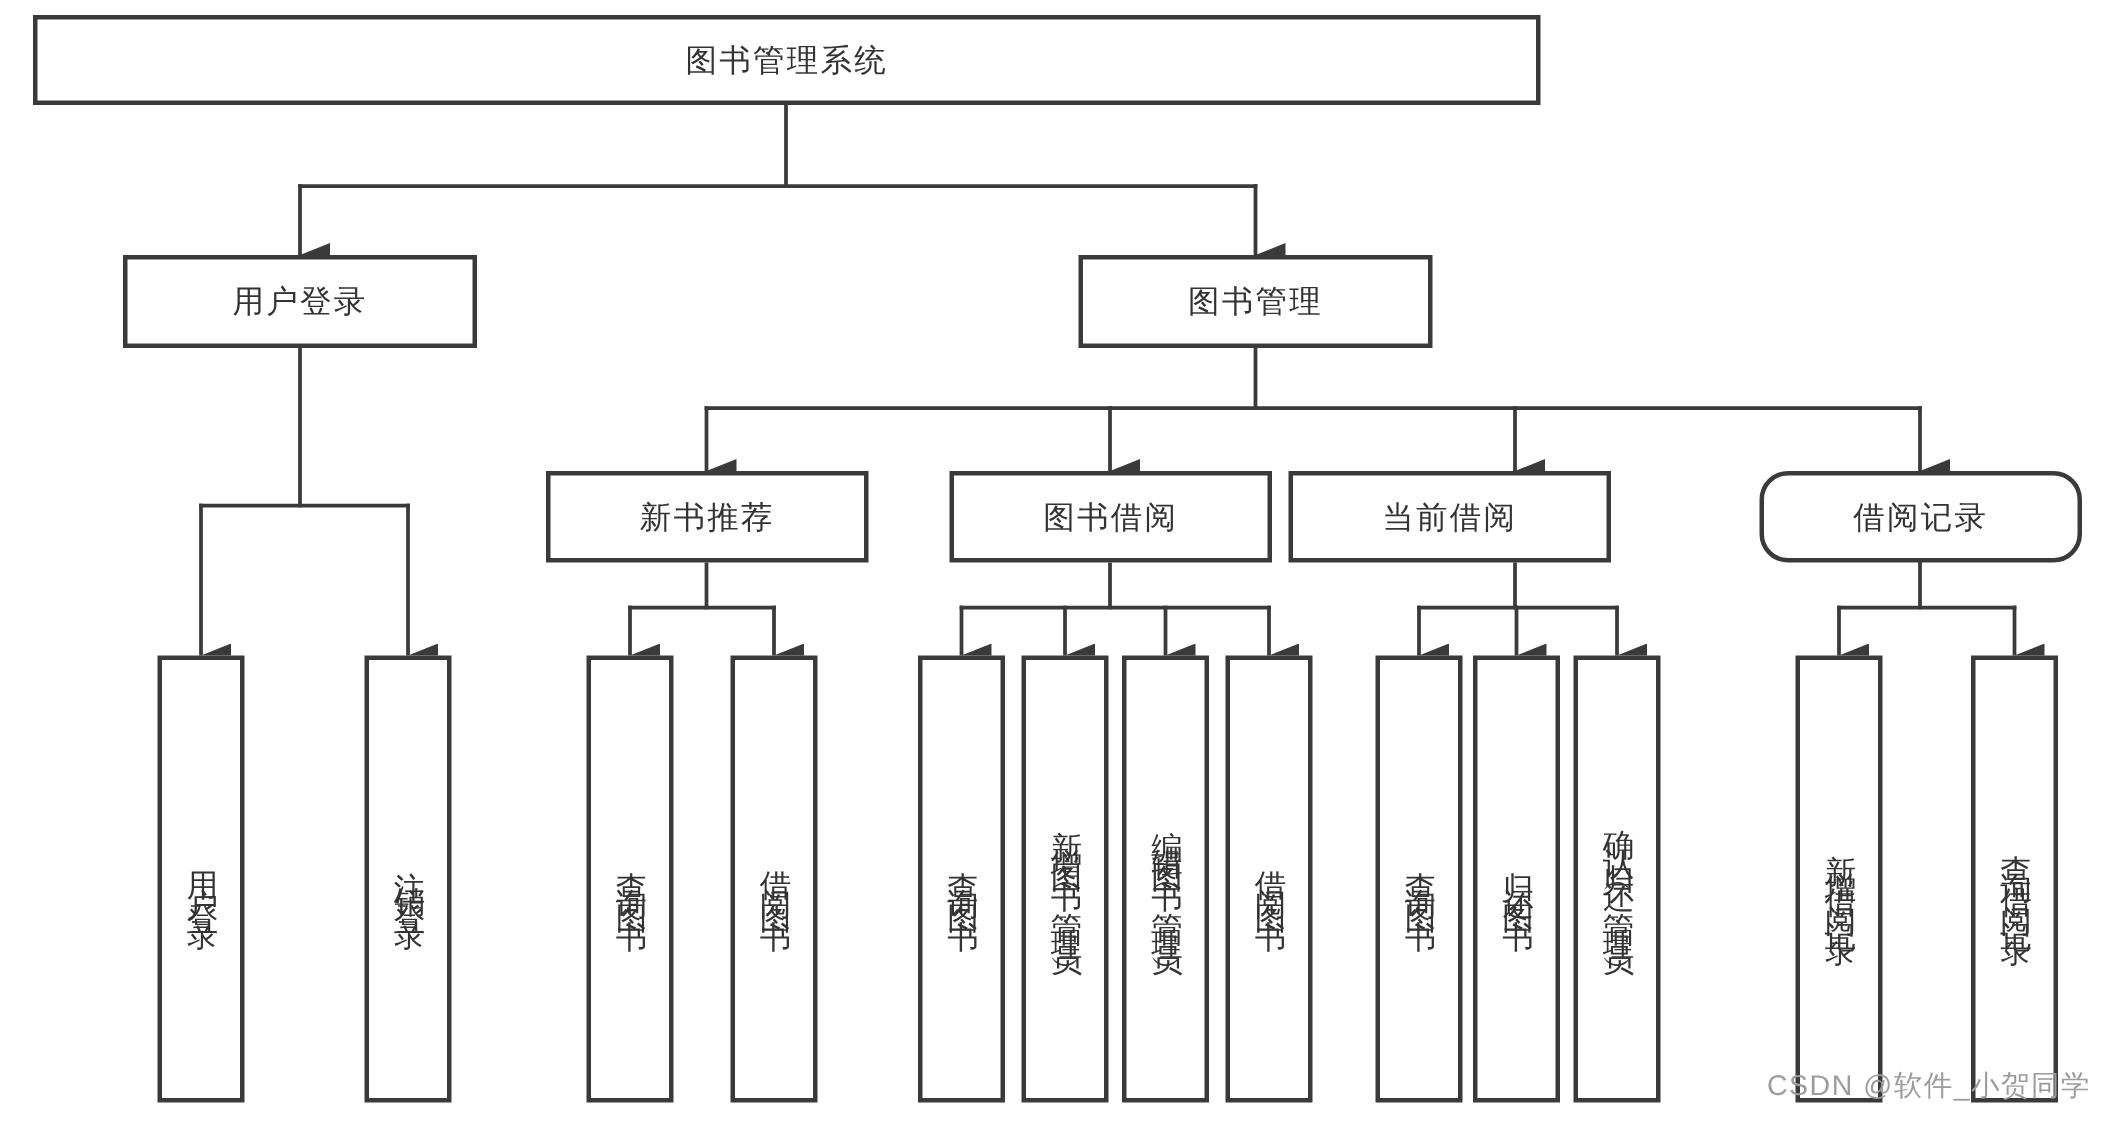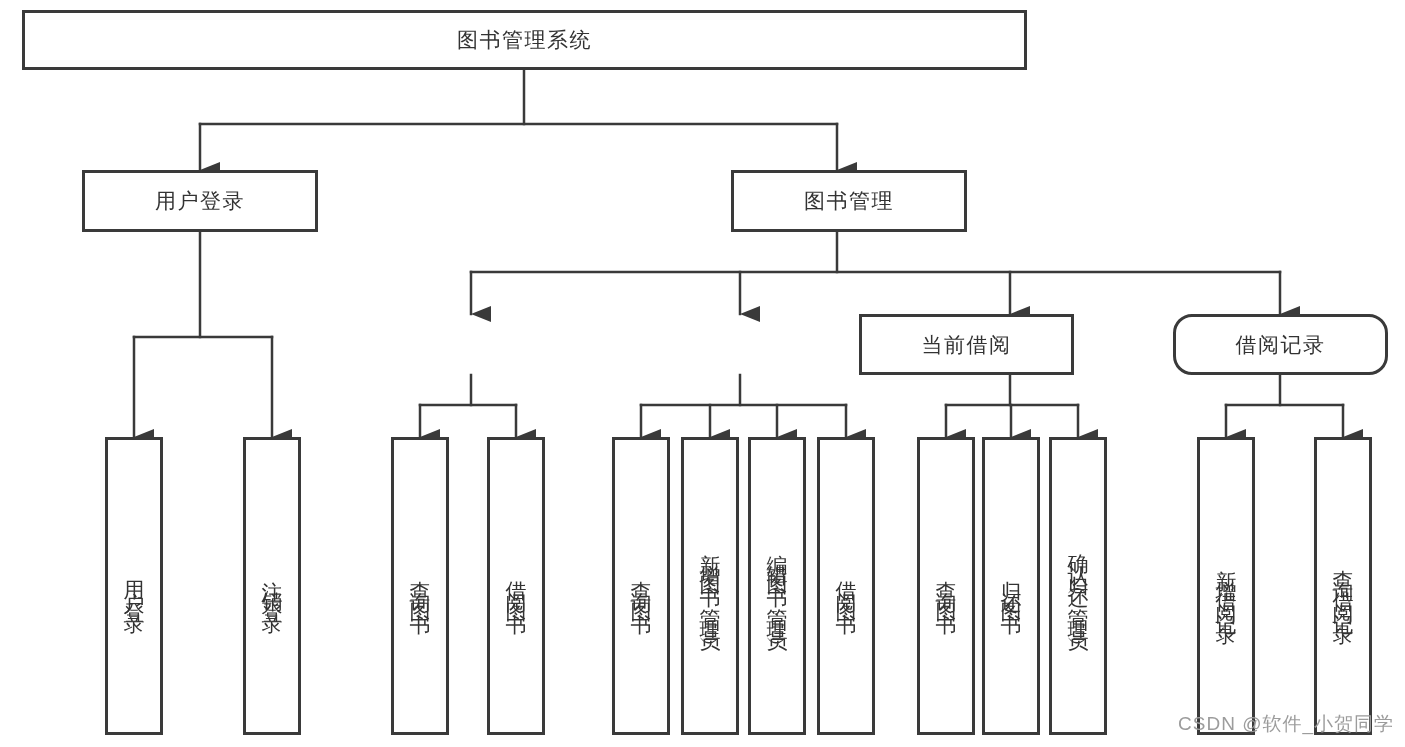--- a/index.html
+++ b/index.html
@@ -113,22 +113,24 @@
 
     <line x1="1280" y1="375" x2="1280" y2="405"></line>
     <line x1="1226" y1="405" x2="1343" y2="405"></line>
     <line x1="1226" y1="405" x2="1226" y2="437" marker-end="url(#ah)"></line>
     <line x1="1343" y1="405" x2="1343" y2="437" marker-end="url(#ah)"></line>
   </svg>
 
   <div class="box hbox" style="left:22px; top:10px; width:1005px; height:60px;">图书管理系统</div>
 
   <div class="box hbox" style="left:82px; top:170px; width:236px; height:62px;">用户登录</div>
-  <div class="box hbox" style="left:719px; top:170px; width:236px; height:62px;margin-left:12px;">图书管理</div>
+  <div class="box hbox" style="left:719px; top:170px; width:236px; height:62px;">图书管理</div>
 
+  <div class="box hbox" style="left:364px; top:314px; width:215px; height:61px;">新书推荐</div>
+  <div class="box hbox" style="left:633px; top:314px; width:215px; height:61px;">图书借阅</div>
   <div class="box hbox" style="left:859px; top:314px; width:215px; height:61px;">当前借阅</div>
   <div class="box hbox" style="left:1173px; top:314px; width:215px; height:61px;border-radius:19px;">借阅记录</div>
 
   <div class="box vbox" style="left:105px; top:437px; width:58px; height:298px;">用户登录</div>
   <div class="box vbox" style="left:243px; top:437px; width:58px; height:298px;">注销登录</div>
 
   <div class="box vbox" style="left:391px; top:437px; width:58px; height:298px;">查询图书</div>
   <div class="box vbox" style="left:487px; top:437px; width:58px; height:298px;">借阅图书</div>
 
   <div class="box vbox" style="left:612px; top:437px; width:58px; height:298px;">查询图书</div>

